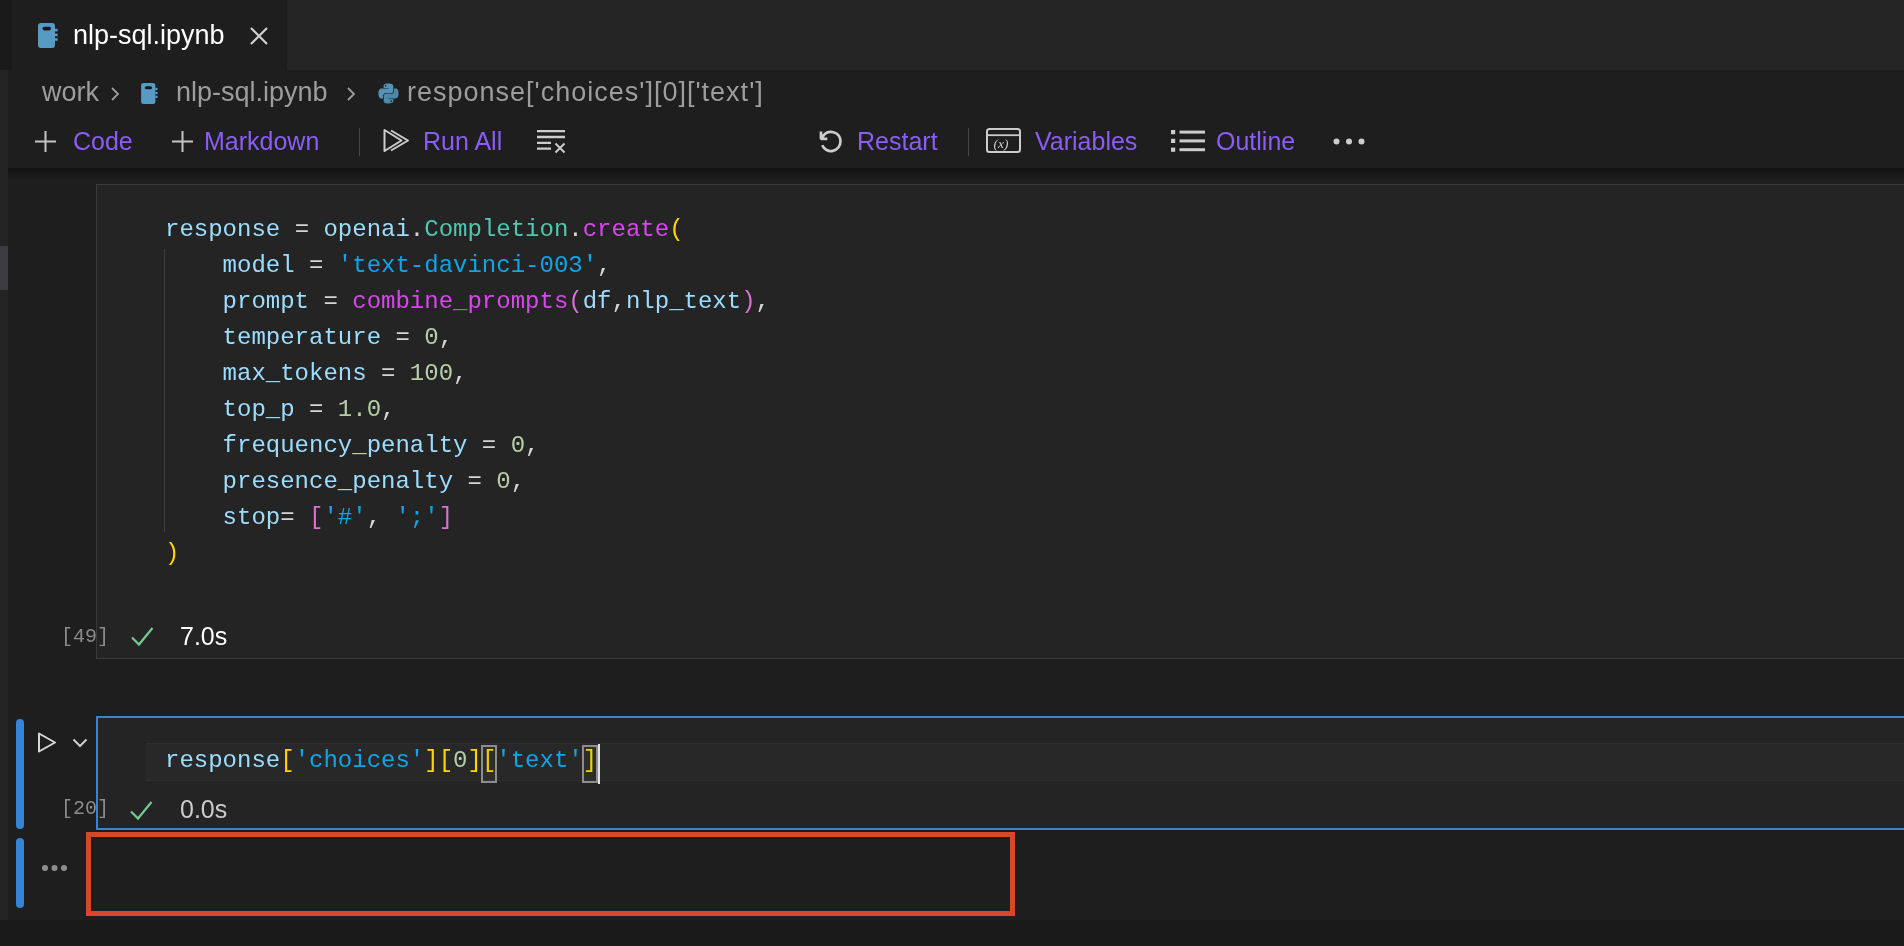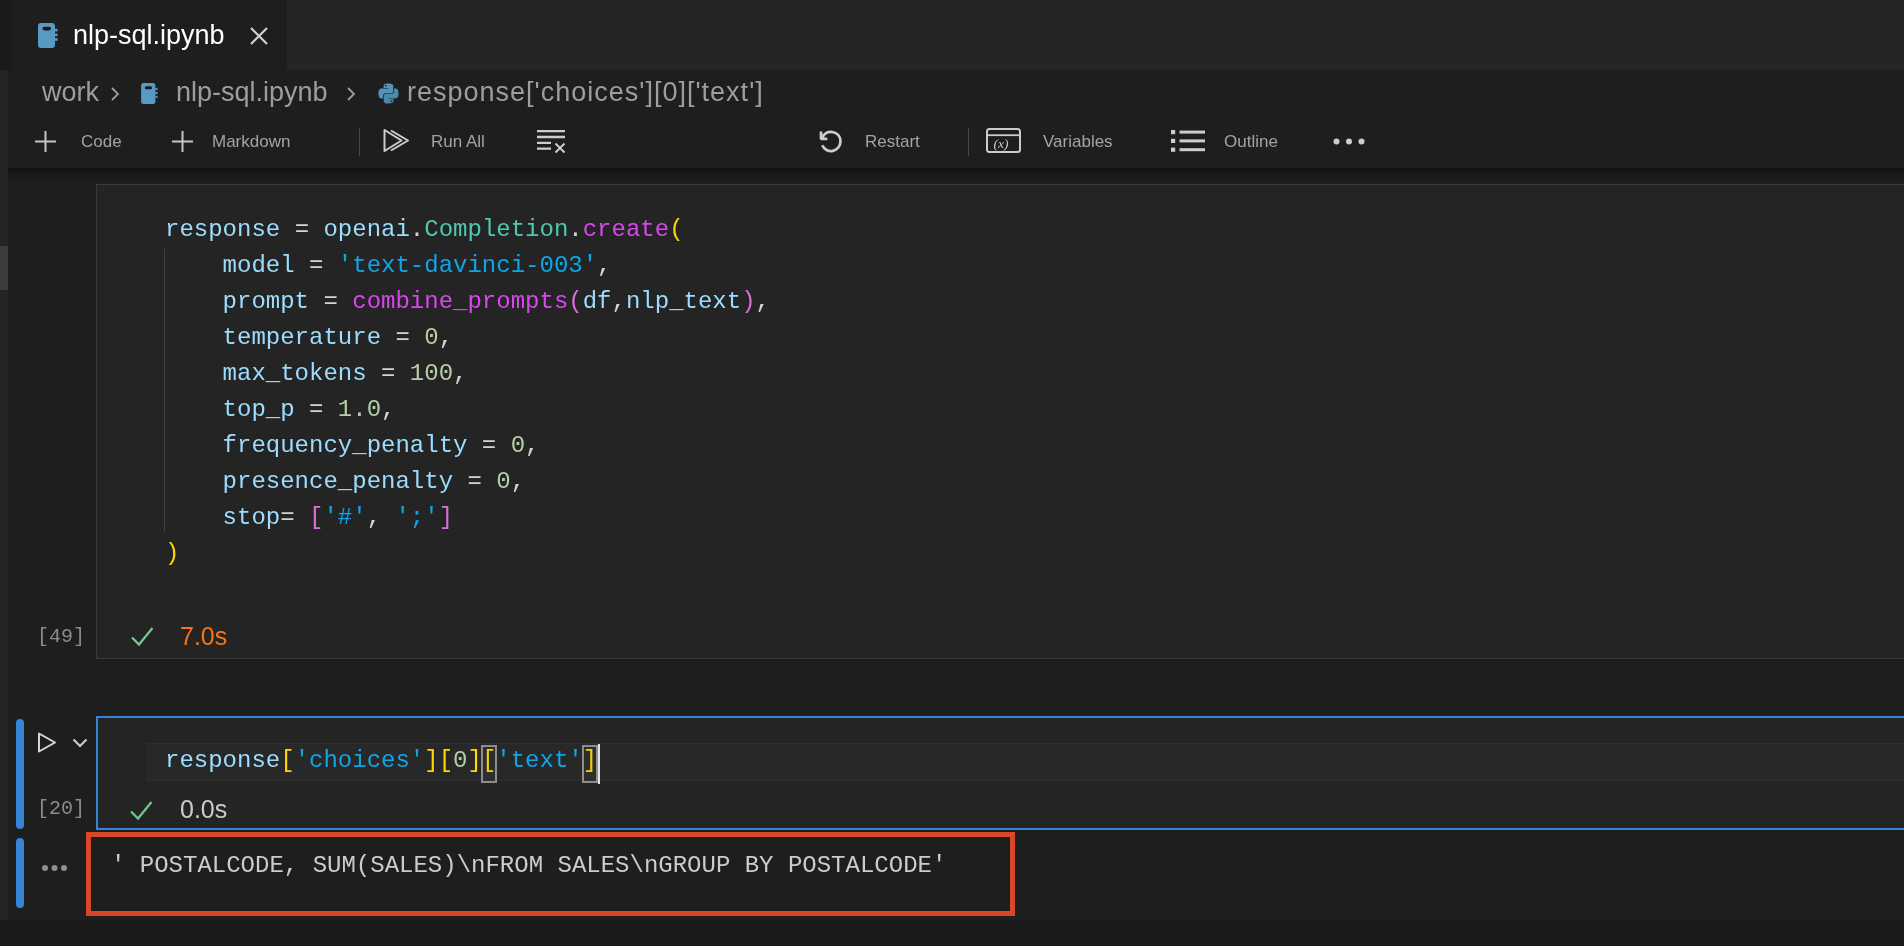--- a/index.html
+++ b/index.html
@@ -1,42 +1,42 @@
 <!DOCTYPE html>
 <html><head>
 <meta charset="utf-8">
 <style>
   html,body{margin:0;padding:0;background:#1c1c1c;}
   #app{position:relative;width:1904px;height:946px;overflow:hidden;background:#1e1e1e;
        font-family:"Liberation Sans",sans-serif;}
   .abs{position:absolute;}
-  .mono{font-family:"Liberation Mono",monospace;}
+  .mono{font-family:"Liberation Mono",monospace;margin-left:24px;}
   
   #tabbar{left:0;top:0;width:1904px;height:70px;background:#252526;}
   #tabgapL{left:0;top:0;width:12px;height:70px;background:#1a1a1a;}
   #tab{left:12px;top:0;width:275px;height:70px;background:#1e1e1e;}
   #tabtitle{left:73px;top:0;height:70px;line-height:70px;color:#ffffff;font-size:27px;}
   #crumbs{left:0;top:70px;width:1904px;height:45px;background:#1e1e1e;color:#9d9d9d;font-size:25px;}
   .crumbtxt{top:70px;height:45px;line-height:45px;white-space:pre;font-size:27px;color:#9d9d9d;}
   #toolbar{left:0;top:115px;width:1904px;height:53px;background:#1e1e1e;color:#c5c5c5;font-size:26px;}
-  .tbtxt{top:115px;height:53px;line-height:53px;white-space:pre;font-size:17px;color:#a3a3a3;margin-left:8px;}
+  .tbtxt{top:115px;height:53px;line-height:53px;white-space:pre;font-size:25px;color:#8b5cf6;}
   #tbshadow{left:0;top:168px;width:1904px;height:12px;background:linear-gradient(#121212,#1e1e1e);}
   .sep{top:128px;width:1px;height:28px;background:#474747;}
   
   #leftstrip{left:0;top:70px;width:8px;height:876px;background:#242427;}
   #lscroll{left:0;top:246px;width:8px;height:44px;background:#3b3b40;}
   
   #cell1{left:96px;top:184px;width:1808px;height:475px;background:#242424;
          border-top:1px solid #3a3a3a;border-left:1px solid #3a3a3a;border-bottom:1px solid #3a3a3a;
          box-sizing:border-box;}
   #code1{left:165px;top:212px;font-size:24px;line-height:36px;color:#d4d4d4;white-space:pre;margin:0;}
   #guide1{left:164px;top:249px;width:1px;height:283px;background:#404040;}
   #exec1{left:37px;top:624px;font-size:20px;line-height:25px;color:#8b8b8b;}
   #check1{left:130px;top:625px;}
-  #time1{left:180px;top:624px;font-size:25px;line-height:25px;color:#f97316;}
+  #time1{left:180px;top:624px;font-size:25px;line-height:25px;color:#ffffff;}
   
   #cell2{left:96px;top:716px;width:1808px;height:114px;background:#242424;
          border-top:2px solid #3584d6;border-left:2px solid #3584d6;border-bottom:2px solid #3584d6;
          box-sizing:border-box;}
   #lineband{left:146px;top:743px;width:1758px;height:38px;background:#282828;border-top:1px solid #2e2e2e;border-bottom:1px solid #2e2e2e;box-sizing:border-box;}
   #code2{left:165px;top:743px;font-size:24px;line-height:36px;color:#d4d4d4;white-space:pre;margin:0;}
   #exec2{left:37px;top:796px;font-size:20px;line-height:25px;color:#8b8b8b;}
   #check2{left:129px;top:799px;}
   #time2{left:180px;top:797px;font-size:25px;line-height:25px;color:#cccccc;}
   #runbtn{left:36px;top:731px;}
@@ -178,21 +178,20 @@
   <svg id="runbtn" class="abs" width="22" height="23" viewBox="0 0 22 23">
     <path d="M3 2.5 L19 11.5 L3 20.5 Z" stroke="#d7d7d7" stroke-width="2" fill="none" stroke-linejoin="round"></path>
   </svg>
   <svg id="runchev" class="abs" width="16" height="11" viewBox="0 0 16 11">
     <path d="M1.5 1.5 L8 8 L14.5 1.5" stroke="#cfcfcf" stroke-width="2" fill="none"></path>
   </svg>
   <div id="bluebar1" class="abs"></div>
   <div id="bluebar2" class="abs"></div>
 
   <div id="outputbg" class="abs"></div>
-  <div id="outtext" class="abs mono">' POSTALCODE, SUM(SALES)\nFROM SALES\nGROUP BY POSTALCODE'</div>
   <div id="redbox" class="abs"></div>
   <svg id="odots" class="abs" width="30" height="10" viewBox="0 0 30 10">
     <circle cx="4" cy="5" r="3" fill="#8f8f8f"></circle>
     <circle cx="13.5" cy="5" r="3" fill="#8f8f8f"></circle>
     <circle cx="23" cy="5" r="3" fill="#8f8f8f"></circle>
   </svg>
   <div id="bottomstrip" class="abs"></div>
 </div>
 
 </body></html>

